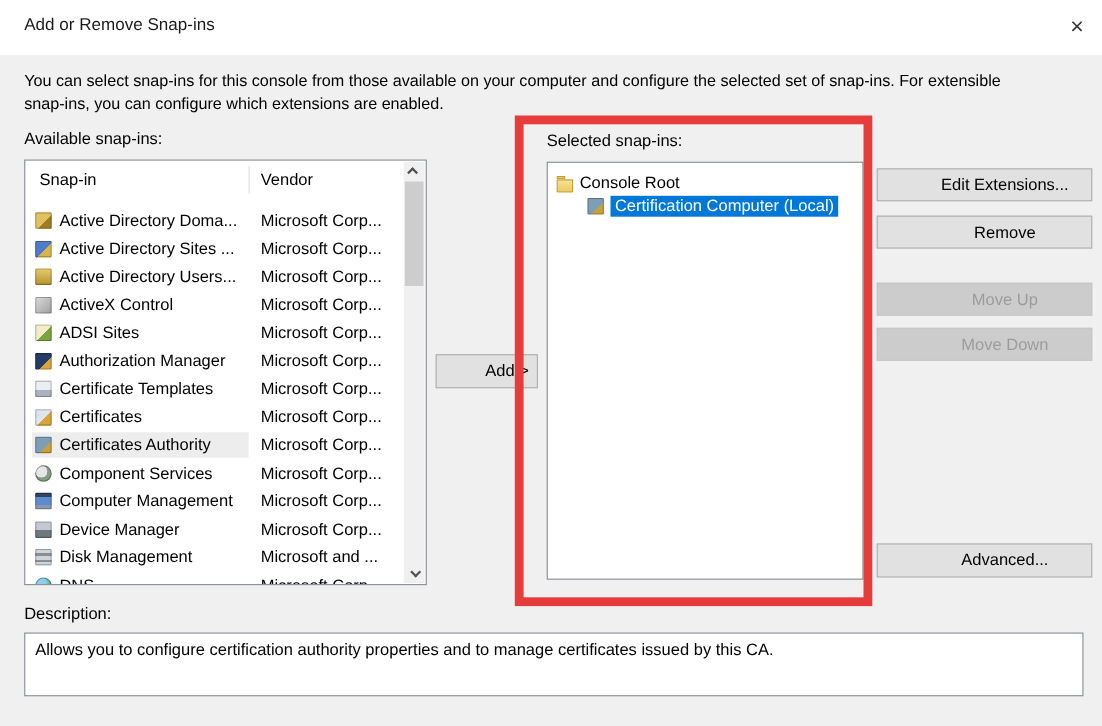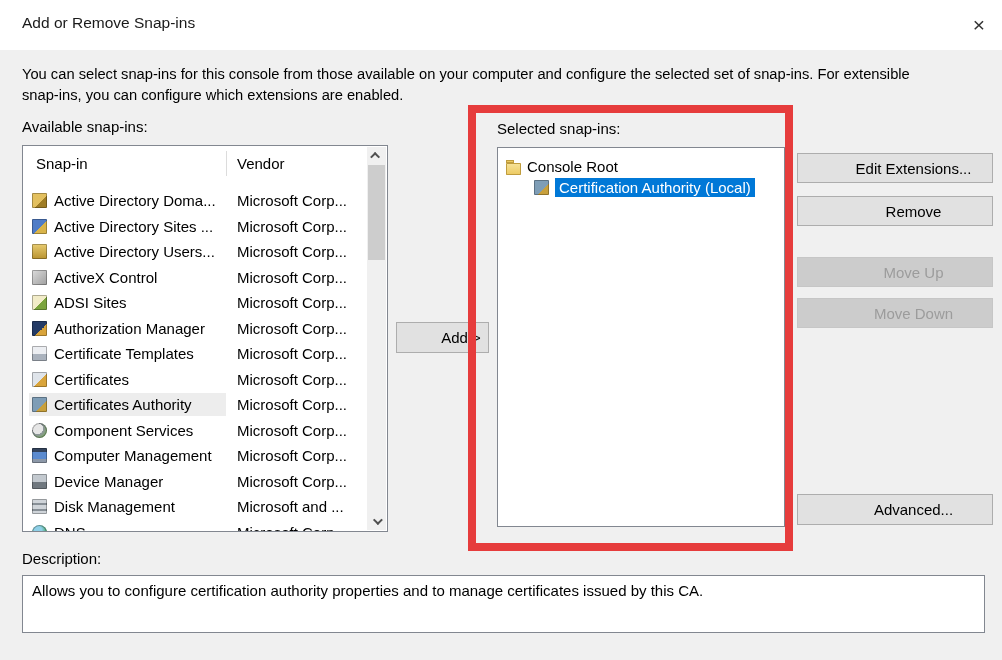--- a/index.html
+++ b/index.html
@@ -295,21 +295,21 @@
 
     <div class="panel-label lbl-selected">Selected snap-ins:</div>
 
     <div class="selbox">
       <div class="tree-row tr-root">
         <span class="licon icon-folder"></span>
         <span class="tree-label">Console Root</span>
       </div>
       <div class="tree-row tr-item">
         <span class="licon icon-cert-authority"></span>
-        <span class="tree-label hl">Certification Authority (Local)</span>
+        <span class="tree-label hl">Certification Computer (Local)</span>
       </div>
     </div>
 
     <button class="btn side-btn b-editext">Edit Extensions...</button>
     <button class="btn side-btn b-remove">Remove</button>
     <button class="btn side-btn b-moveup" disabled="">Move Up</button>
     <button class="btn side-btn b-movedown" disabled="">Move Down</button>
     <button class="btn side-btn b-advanced">Advanced...</button>
 
     <div class="panel-label lbl-description">Description:</div>

